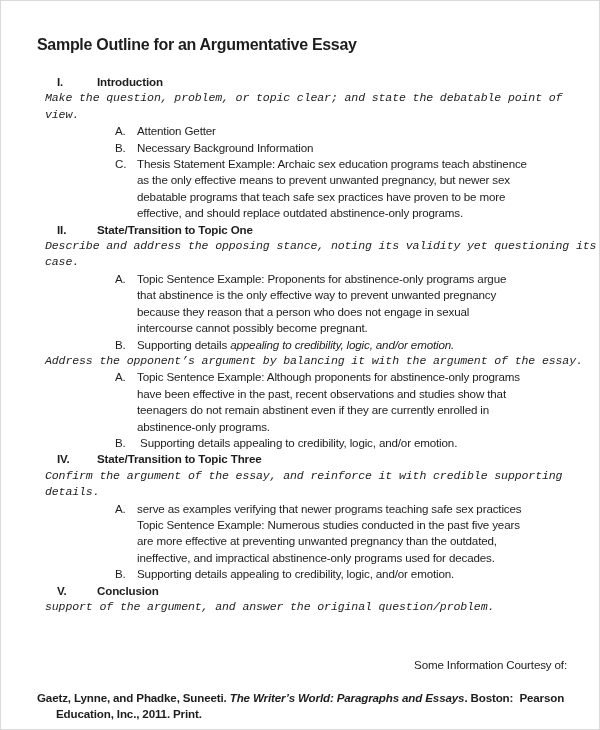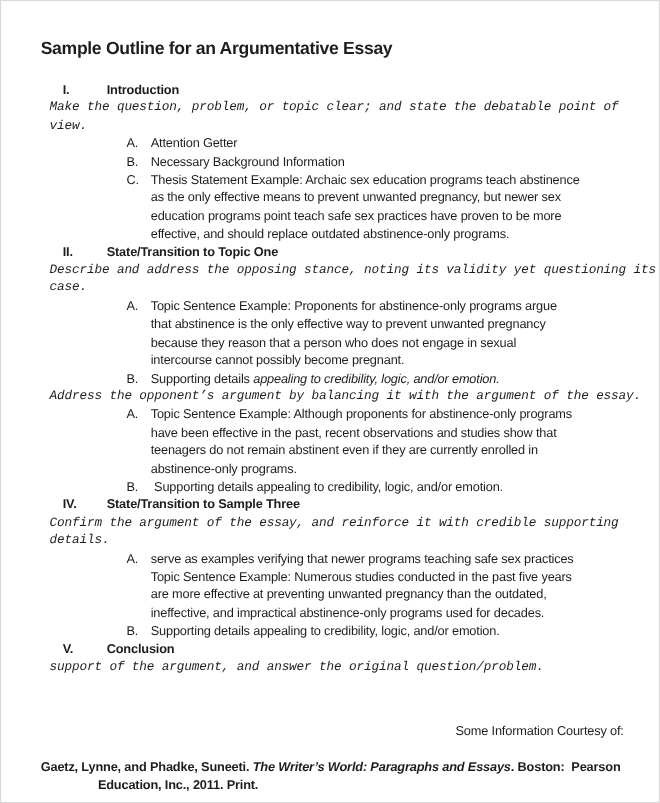--- a/index.html
+++ b/index.html
@@ -16,21 +16,21 @@
   .item-letter{width:22px;flex:none;white-space:pre;}
   .item-lines{flex:1 1 auto;}
   .item-line{white-space:pre-wrap;}
   .run{font-style:normal;}
   .run-i{font-style:italic;}
   .courtesy{margin-top:42px;width:566px;text-align:right;font-size:11.6px;
             line-height:16px;letter-spacing:-0.15px;}
   .citation{margin-top:17px;margin-left:36px;margin-right:30px;font-size:11.6px;
             line-height:16px;letter-spacing:-0.15px;}
   .cite-line{white-space:pre-wrap;font-weight:bold;}
-  .cite-line + .cite-line{margin-left:52px;}
+  .cite-line + .cite-line{margin-left:19px;}
 </style>
 </head>
 <body>
 
 <div class="page">
   <div class="doc-title">Sample Outline for an Argumentative Essay</div>
   <div class="outline">
       <div class="section">
         <div class="sec-row">
           <span class="sec-num">I.</span>
@@ -47,21 +47,21 @@
           <span class="item-letter">B.</span>
           <div class="item-lines">
             <div class="item-line"><span class="run">Necessary Background Information</span></div>
           </div>
         </div>
         <div class="item">
           <span class="item-letter">C.</span>
           <div class="item-lines">
             <div class="item-line"><span class="run">Thesis Statement Example: Archaic sex education programs teach abstinence</span></div>
             <div class="item-line"><span class="run">as the only effective means to prevent unwanted pregnancy, but newer sex</span></div>
-            <div class="item-line"><span class="run">education programs point teach safe sex practices have proven to be more</span></div>
+            <div class="item-line"><span class="run">debatable programs that teach safe sex practices have proven to be more</span></div>
             <div class="item-line"><span class="run">effective, and should replace outdated abstinence-only programs.</span></div>
           </div>
         </div>
       </div>
       <div class="section">
         <div class="sec-row">
           <span class="sec-num">II.</span>
           <span class="sec-heading">State/Transition to Topic One</span>
         </div>
         <div class="sec-desc">Describe and address the opposing stance, noting its validity yet questioning its case.</div>
@@ -95,21 +95,21 @@
         <div class="item">
           <span class="item-letter">B.</span>
           <div class="item-lines">
             <div class="item-line"><span class="run"> Supporting details appealing to credibility, logic, and/or emotion.</span></div>
           </div>
         </div>
       </div>
       <div class="section">
         <div class="sec-row">
           <span class="sec-num">IV.</span>
-          <span class="sec-heading">State/Transition to Sample Three</span>
+          <span class="sec-heading">State/Transition to Topic Three</span>
         </div>
         <div class="sec-desc">Confirm the argument of the essay, and reinforce it with credible supporting details.</div>
         <div class="item">
           <span class="item-letter">A.</span>
           <div class="item-lines">
             <div class="item-line"><span class="run">serve as examples verifying that newer programs teaching safe sex practices</span></div>
             <div class="item-line"><span class="run">Topic Sentence Example: Numerous studies conducted in the past five years</span></div>
             <div class="item-line"><span class="run">are more effective at preventing unwanted pregnancy than the outdated,</span></div>
             <div class="item-line"><span class="run">ineffective, and impractical abstinence-only programs used for decades.</span></div>
           </div>

